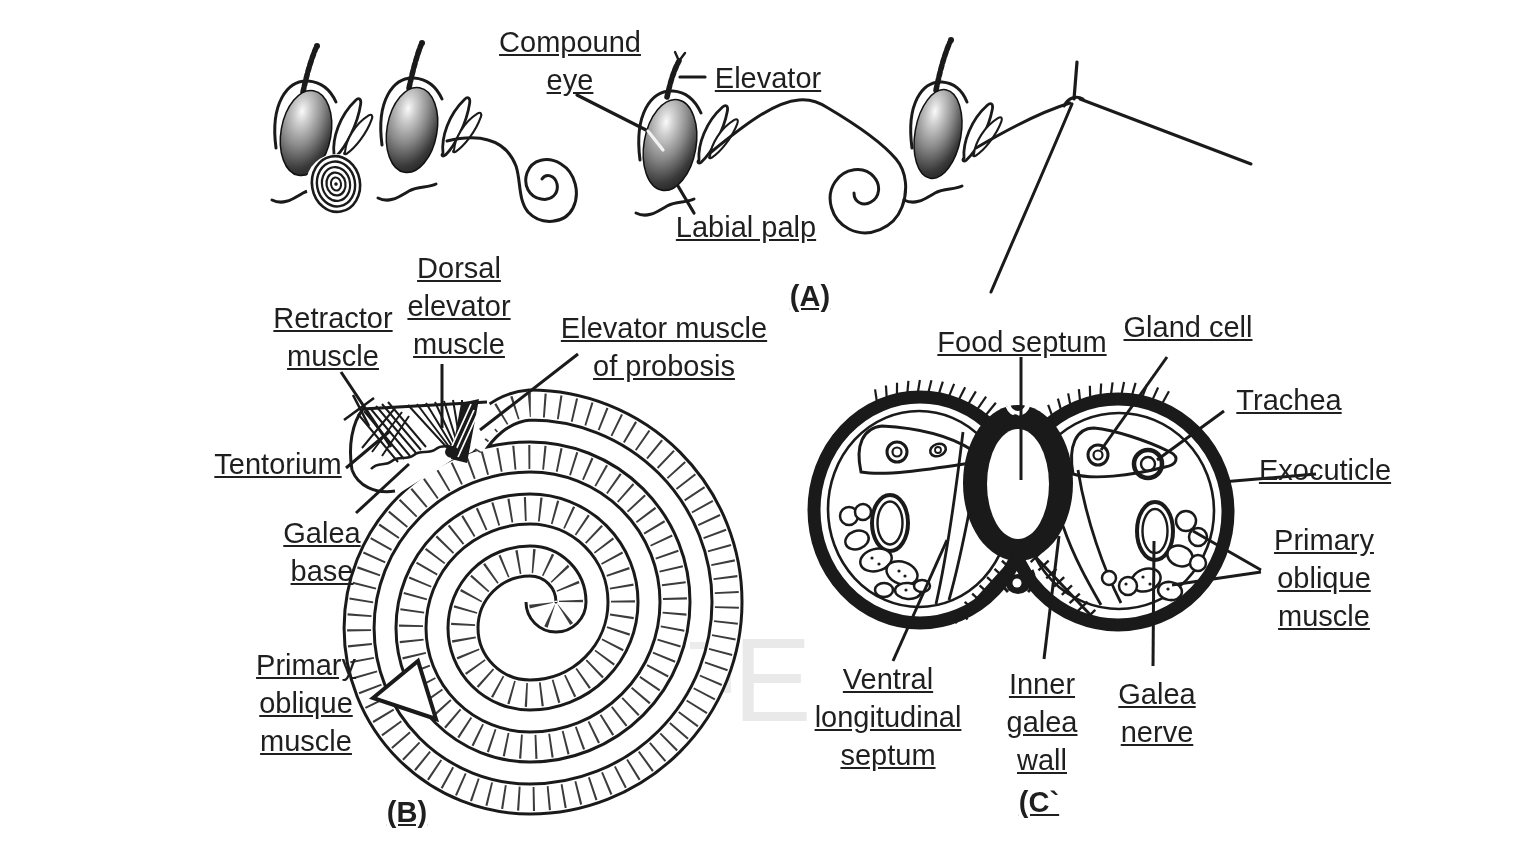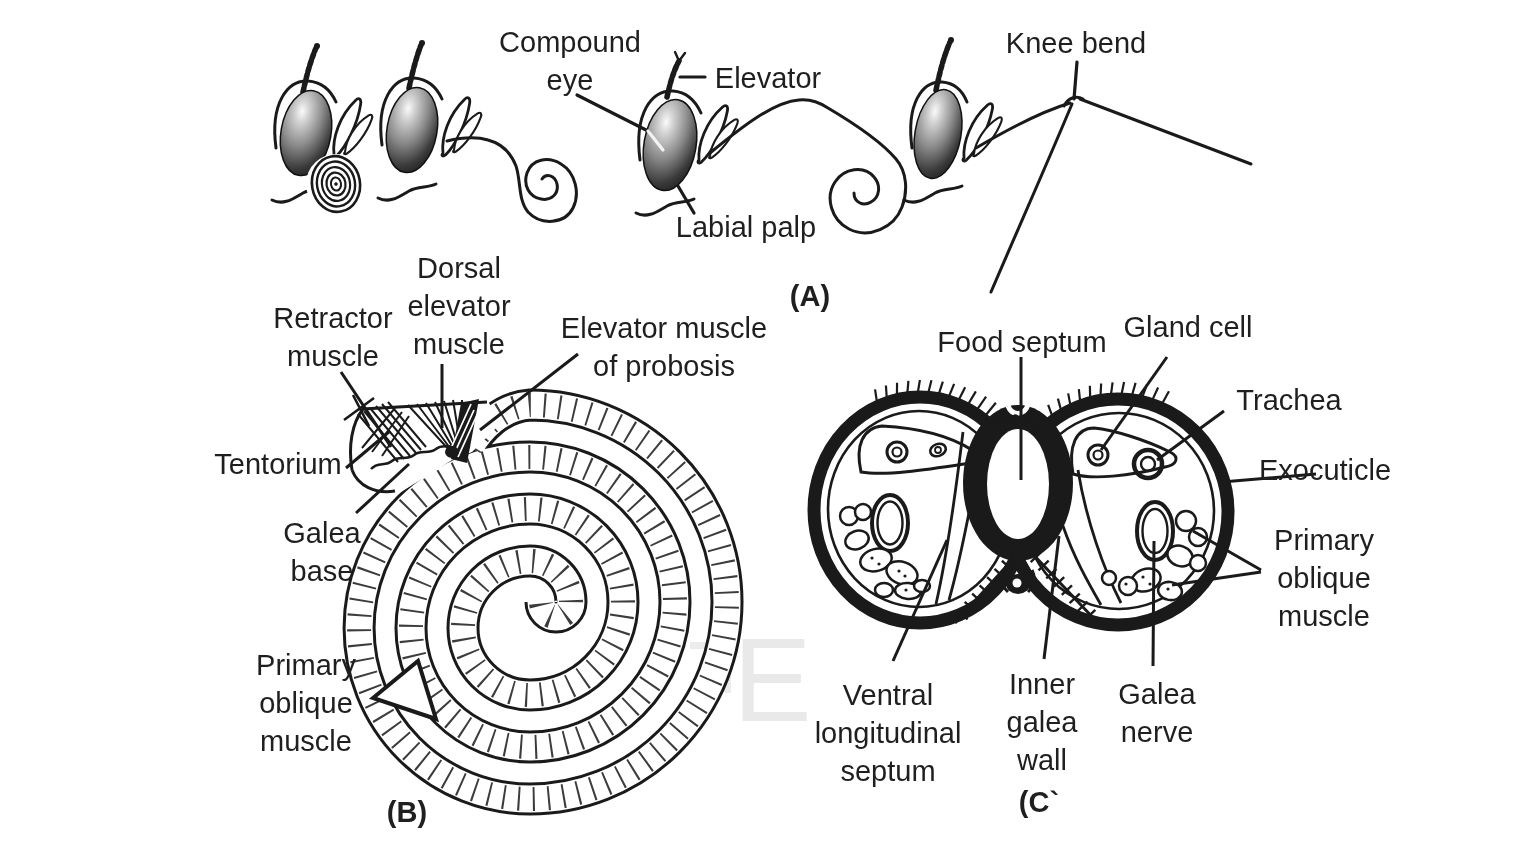--- a/index.html
+++ b/index.html
@@ -1,20 +1,20 @@
 <!DOCTYPE html>
 <html><head>
 <meta charset="utf-8">
 <style>
   html,body{margin:0;padding:0;background:#fff;}
   #stage{position:relative;width:1536px;height:864px;background:#fff;overflow:hidden;
          font-family:"Liberation Sans", sans-serif;}
   #art{position:absolute;left:0;top:0;}
   .lbl{position:absolute;transform:translate(-50%,-50%);font-size:29px;line-height:38px;
-       color:#1f1f1f;text-align:center;white-space:pre-line;}
+       color:#1f1f1f;text-align:center;white-space:pre-line;text-decoration:underline;}
   .cap{font-weight:bold;}
   .wm{position:absolute;color:#e9e9e9;font-size:118px;line-height:100px;font-weight:400;}
   .wm2{position:absolute;width:34px;height:44px;border-top:7px solid #ececec;
        border-right:7px solid #ececec;}
 </style>
 </head>
 <body>
 
 <div id="stage">
 
@@ -284,21 +284,20 @@
         <path d="M1044,659 L1059,536"></path>
         <path d="M1153,666 L1154,541"></path>
       </g>
     </g>
   </svg>
 
   <div class="lbl" style="left:570px;top:61px;">Compound
 eye</div>
   <div class="lbl" style="left:768px;top:78px;">Elevator</div>
   <div class="lbl" style="left:746px;top:227px;">Labial palp</div>
-  <div class="lbl" style="left:1076px;top:43px;">Knee bend</div>
   <div class="lbl cap" style="left:810px;top:296px;">(A)</div>
 
   <div class="lbl" style="left:333px;top:337px;">Retractor
 muscle</div>
   <div class="lbl" style="left:459px;top:306px;">Dorsal
 elevator
 muscle</div>
   <div class="lbl" style="left:664px;top:347px;">Elevator muscle
 of probosis</div>
   <div class="lbl" style="left:278px;top:464px;">Tentorium</div>
@@ -309,21 +308,21 @@
 muscle</div>
   <div class="lbl cap" style="left:407px;top:812px;">(B)</div>
 
   <div class="lbl" style="left:1022px;top:342px;">Food septum</div>
   <div class="lbl" style="left:1188px;top:327px;">Gland cell</div>
   <div class="lbl" style="left:1277px;top:400px;margin-left:12px;">Trachea</div>
   <div class="lbl" style="left:1325px;top:470px;">Exocuticle</div>
   <div class="lbl" style="left:1324px;top:578px;">Primary
 oblique
 muscle</div>
-  <div class="lbl" style="left:888px;top:717px;margin-top:16px;">Ventral
+  <div class="lbl" style="left:888px;top:717px;">Ventral
 longitudinal
 septum</div>
   <div class="lbl" style="left:1042px;top:722px;text-align:center;">Inner
 galea
 wall</div>
   <div class="lbl" style="left:1157px;top:713px;">Galea
 nerve</div>
   <div class="lbl cap" style="left:1039px;top:802px;">(C`</div>
 
 </div>

